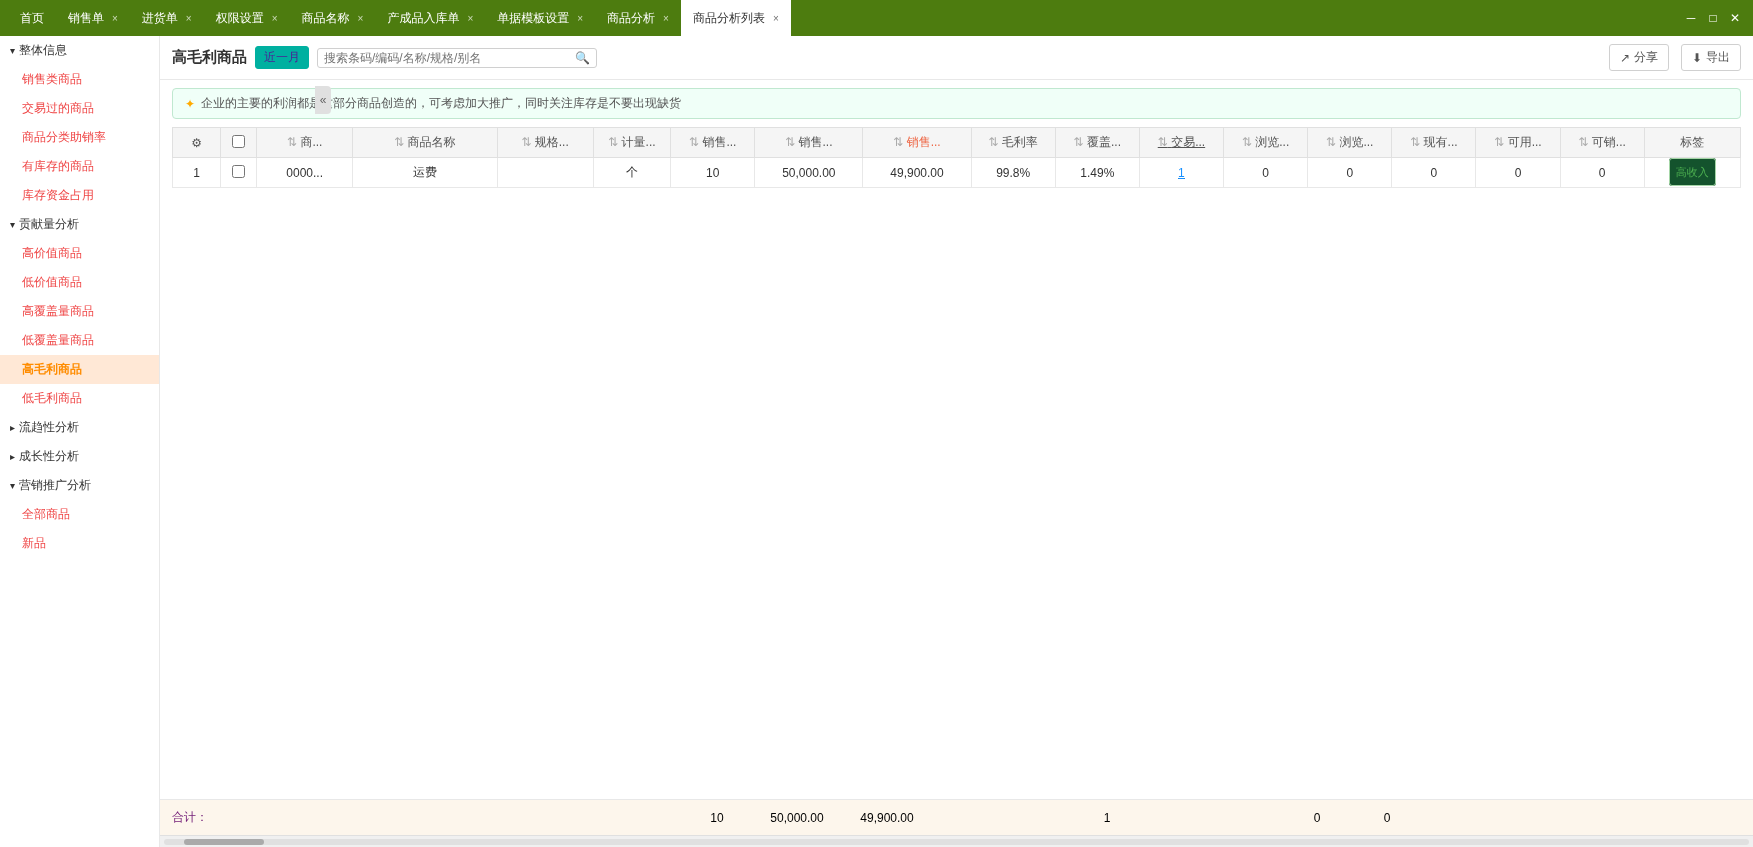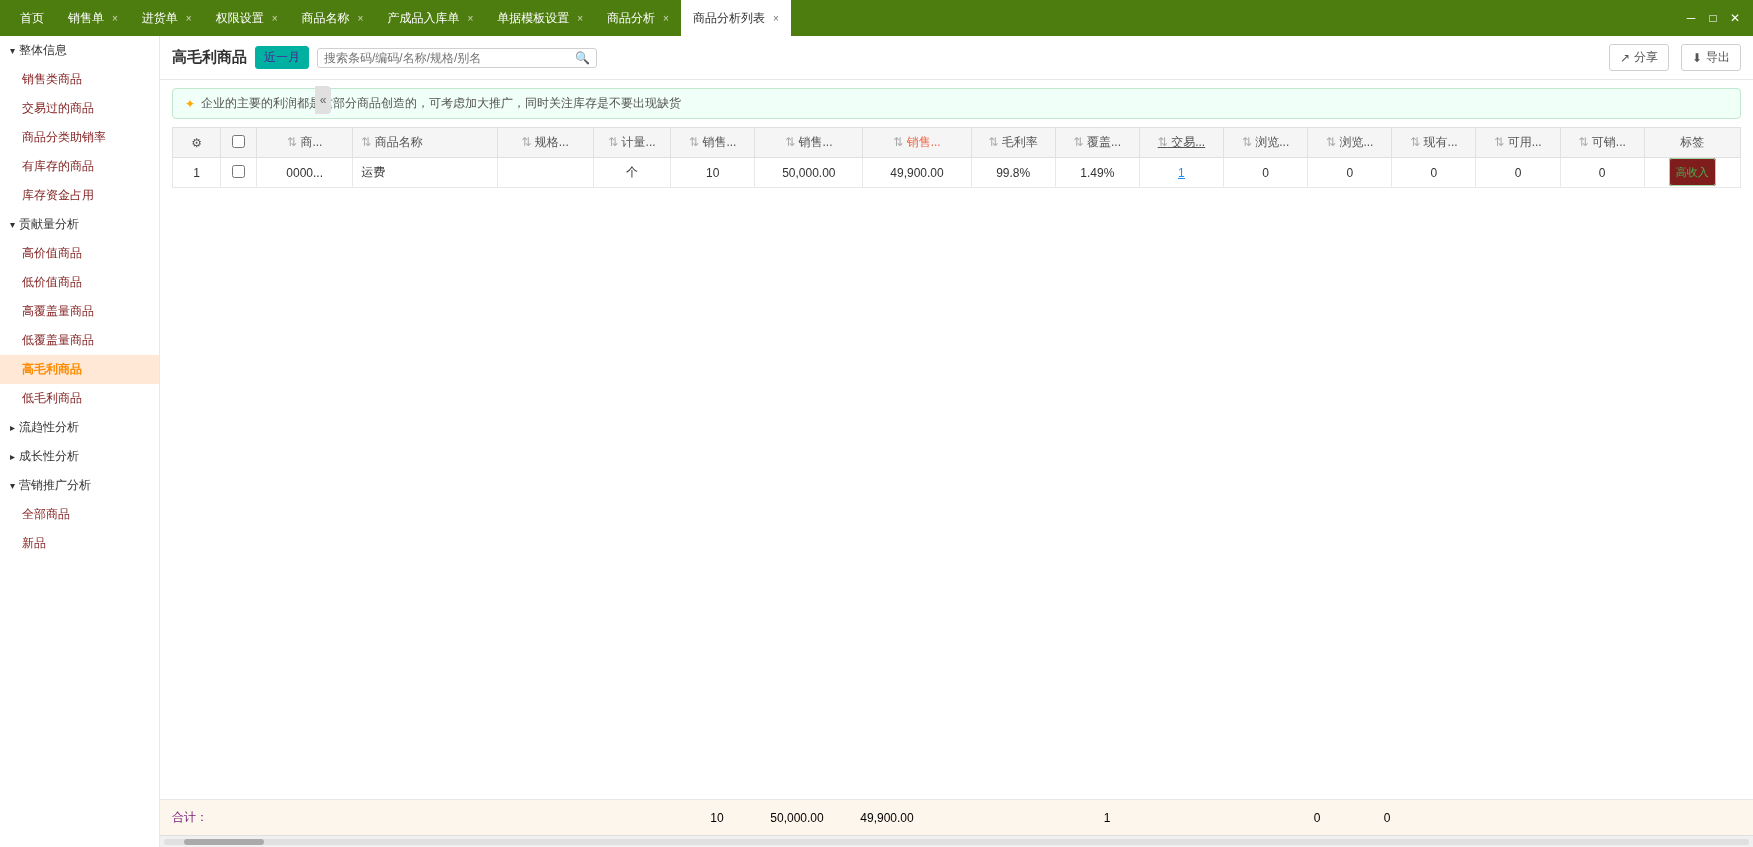--- a/index.html
+++ b/index.html
@@ -50,21 +50,21 @@
       align-items: center;
       padding: 6px 10px;
       color: #333;
       font-size: 12px;
       cursor: pointer;
       gap: 4px;
     }
     .sidebar-group-header .arrow { font-size: 10px; }
     .sidebar-item {
       padding: 6px 10px 6px 22px;
-      color: #7f1d1d;
+      color: #ef4444;
       cursor: pointer;
       font-size: 12px;
     }
     .sidebar-item.active { background: #ffe8d6; color: #ff8c00; font-weight: bold; }
 
     
     .content-area {
       flex: 1;
       display: flex;
       flex-direction: column;
@@ -183,21 +183,21 @@
       position: relative;
     }
     table tbody td {
       border: 1px solid #e8e8e8;
       padding: 6px 8px;
       text-align: center;
       color: #333;
       white-space: nowrap;
     }
     .tag-badge {
-      background: #7f1d1d;
+      background: #14532d;
       color: #4caf50;
       border: 1px solid #a5d6a7;
       border-radius: 3px;
       padding: 7px 6px;
       font-size: 11px;
     }
     .link-text { color: #1890ff; text-decoration: underline; cursor: pointer; }
 
     
     .footer-total {
@@ -236,21 +236,21 @@
       height: 6px;
       background: #aaa;
       border-radius: 3px;
       position: absolute;
       left: 20px;
     }
 
     .col-num { width: 40px; }
     .col-check { width: 30px; }
     .col-code { width: 80px; }
-    .col-name { width: 120px; text-align: left; }
+    .col-name { width: 120px; text-align: center; }
     .col-spec { width: 80px; }
     .col-unit { width: 60px; }
     .col-sales-qty { width: 70px; }
     .col-sales-amt { width: 90px; }
     .col-sales-profit { width: 90px; }
     .col-gross-rate { width: 70px; }
     .col-coverage { width: 70px; }
     .col-trade { width: 70px; text-decoration: underline; }
     .col-browse1 { width: 70px; }
     .col-browse2 { width: 70px; }

